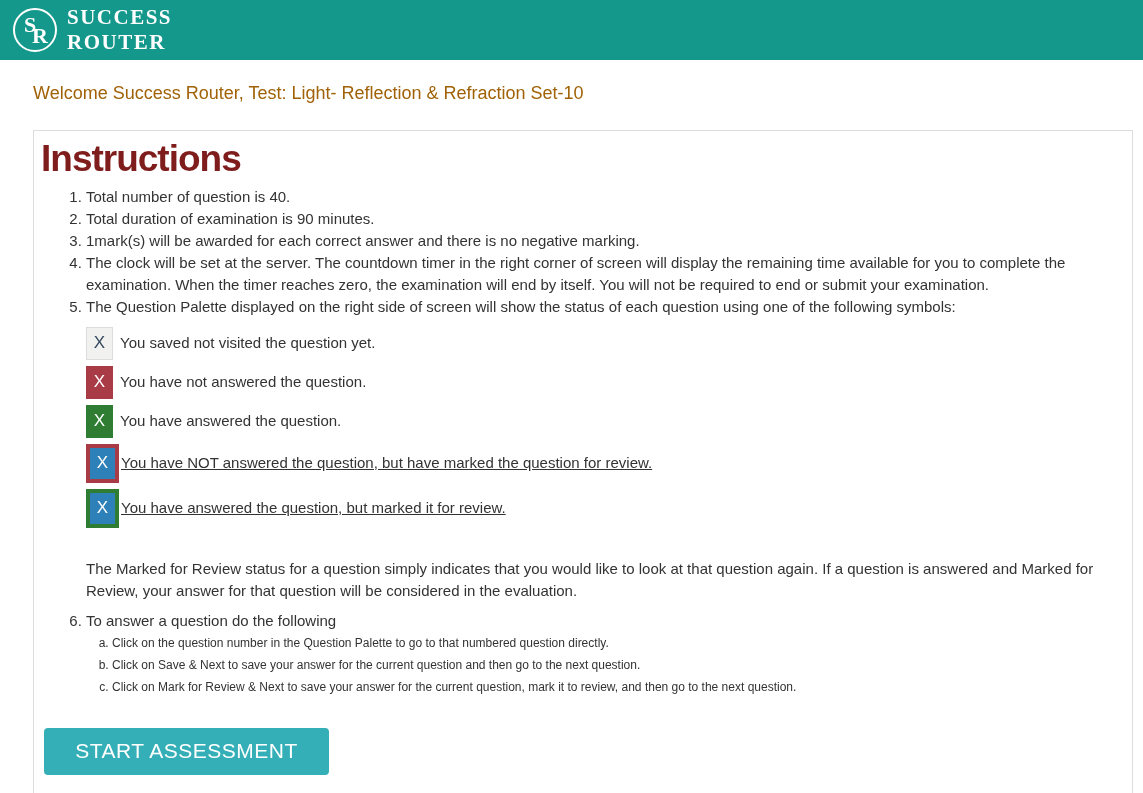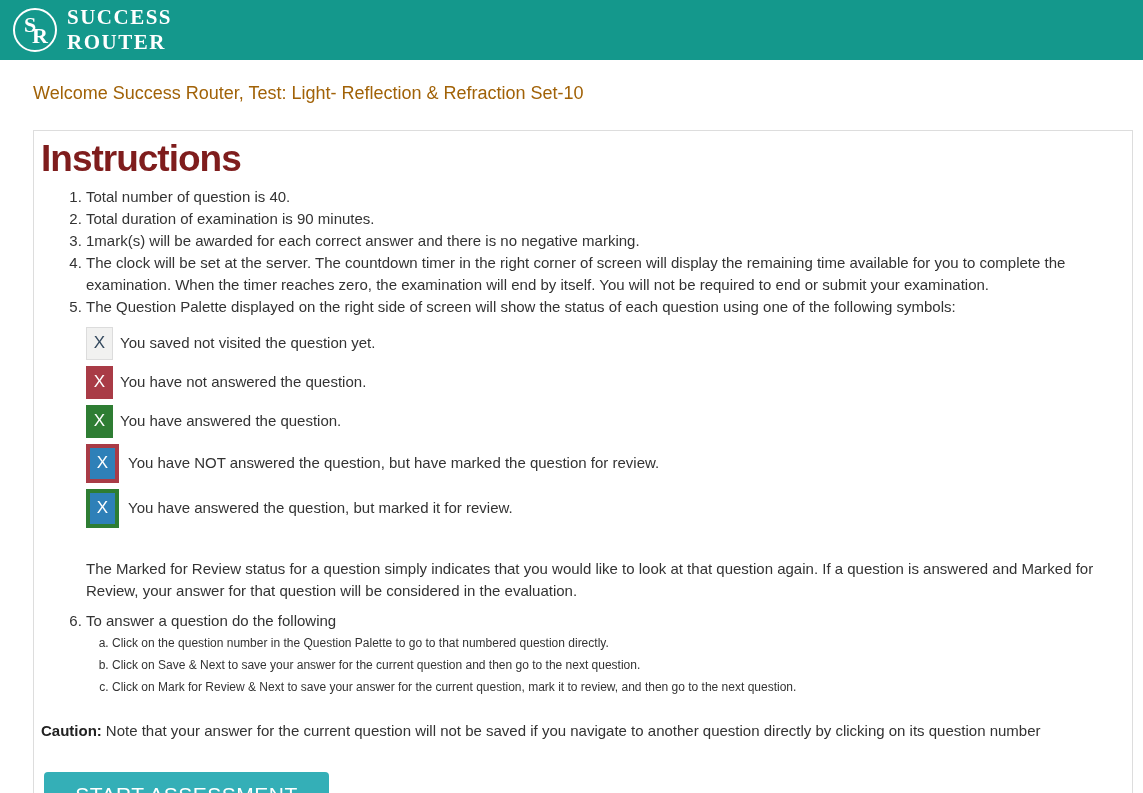--- a/index.html
+++ b/index.html
@@ -118,21 +118,21 @@
     background: var(--legend-review-bg);
     border: 4px solid var(--legend-not-answered-bg);
     width: 33px; height: 39px;
   }
   .lbox-review-a {
     background: var(--legend-review-bg);
     border: 4px solid var(--legend-answered-bg);
     width: 33px; height: 39px;
   }
   .llabel { margin-left: 7px; }
-  .legend-row.wide .llabel { margin-left: 9px; }
+  .legend-row.wide .llabel { margin-left: 2px; text-decoration: underline; }
   
   .review-note {
     margin: 30px 0 8px 0;
     max-width: 1045px;
   }
   .caution {
     margin: 22px 0 0 0;
     font-size: 15px;
     line-height: 22px;
   }
@@ -222,18 +222,15 @@
         <li>
           <span>Click on Save &amp; Next to save your answer for the current question and then go to the next question.</span>
         </li>
         <li>
           <span>Click on Mark for Review &amp; Next to save your answer for the current question, mark it to review, and then go to the next question.</span>
         </li>
       </ol>
     </li>
   </ol>
 
-  <p class="caution">
-    <strong>Caution:</strong><span>Note that your answer for the current question will not be saved if you navigate to another question directly by clicking on its question number</span>
-  </p>
 
   <button class="start-btn">START ASSESSMENT</button>
 </section>
 
 </body></html>

